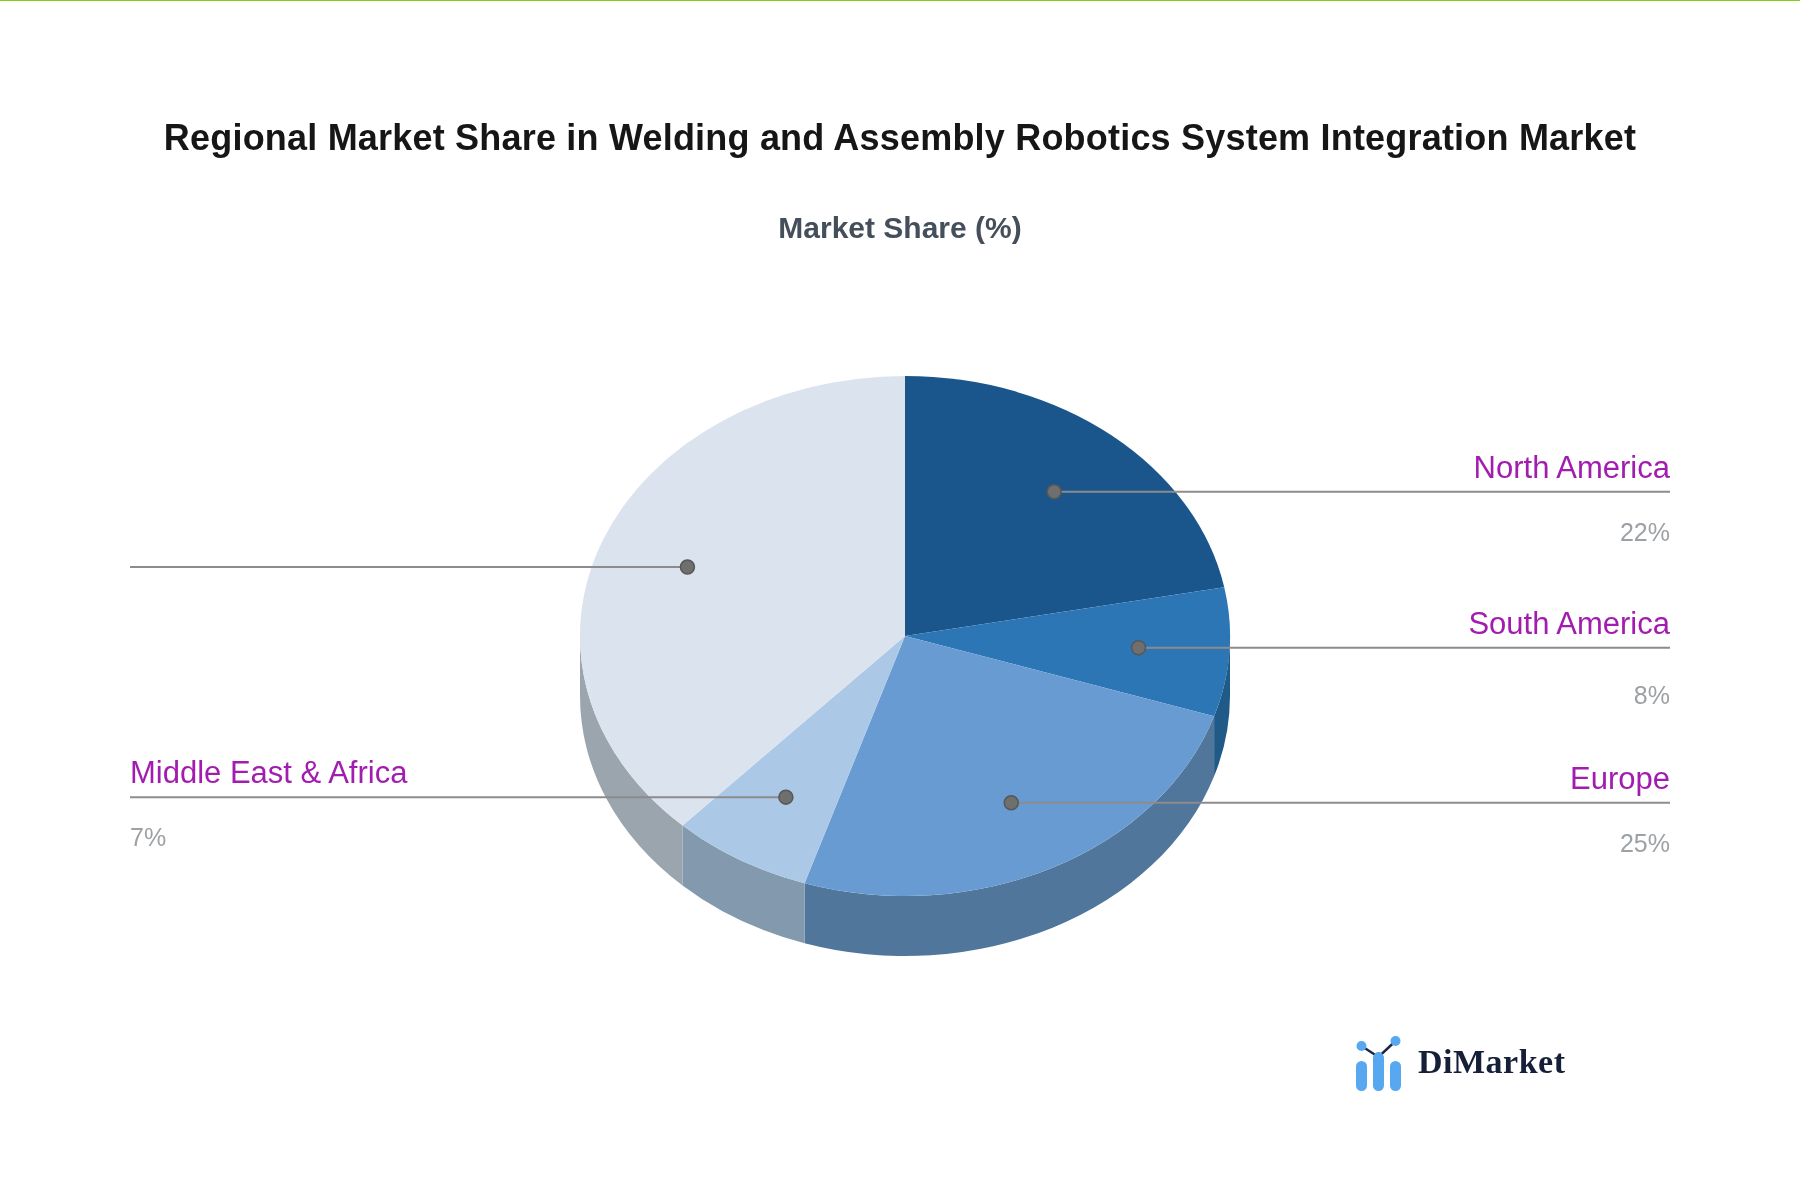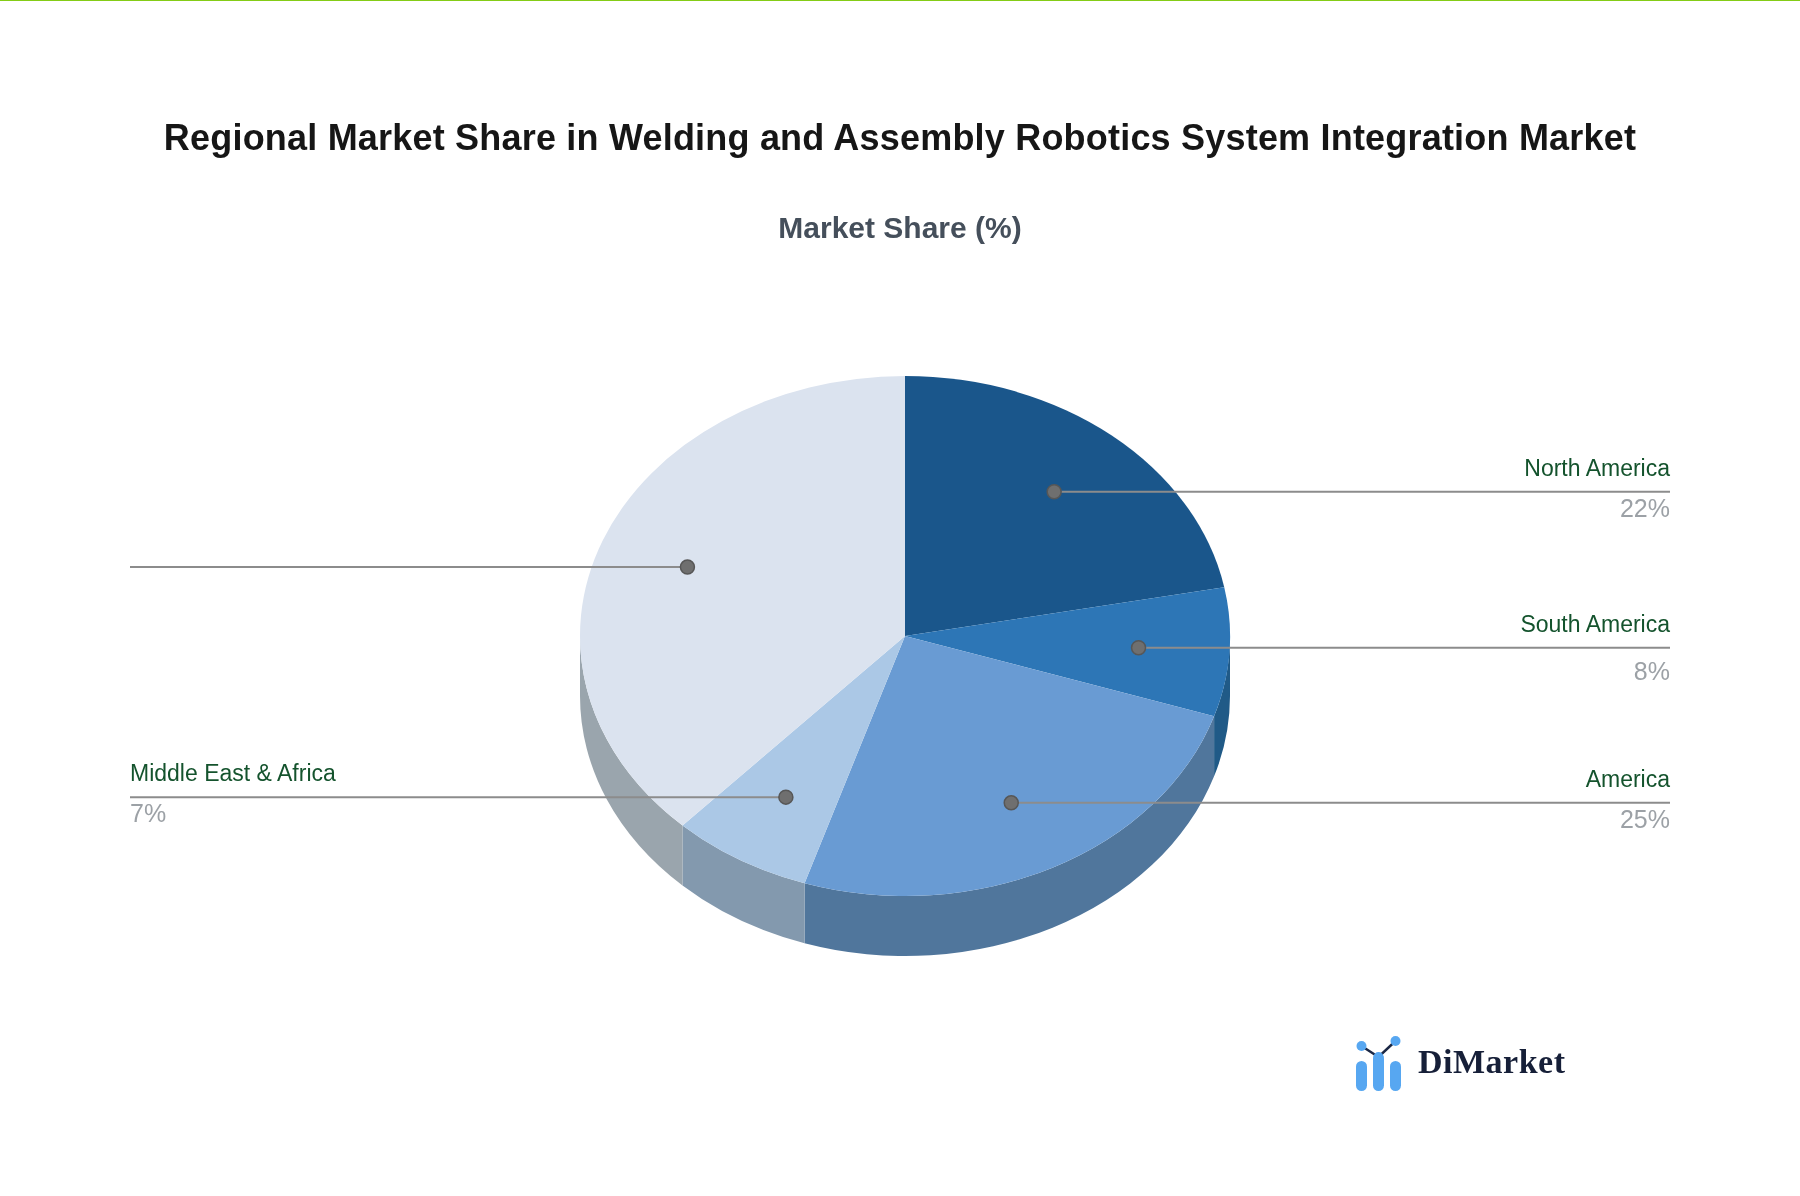--- a/index.html
+++ b/index.html
@@ -24,24 +24,24 @@
   }
   .pie-svg{position:absolute;left:0;top:0;}
   .callout-label{
     position:absolute;
     display:flex;flex-direction:column;
     pointer-events:none;
   }
   .callout-label.right{align-items:flex-end;text-align:right;}
   .callout-label.left{align-items:flex-start;text-align:left;}
   .callout-label .name{
-    font-size:23px;line-height:32px;height:32px;color:#14532d;white-space:nowrap;
+    font-size:31px;line-height:32px;height:32px;color:#a21caf;white-space:nowrap;
   }
   .callout-label .value{
-    font-size:25px;line-height:32px;margin-top:8px;color:#9ca1a6;white-space:nowrap;
+    font-size:25px;line-height:32px;margin-top:32px;color:#9ca1a6;white-space:nowrap;
   }
   .logo{
     position:absolute;left:1356px;top:1032px;
     display:flex;align-items:flex-end;
   }
   .logo-text{
     font-family:"Liberation Serif","DejaVu Serif",serif;
     font-size:34px;font-weight:700;color:#161f38;
     line-height:58px;margin-left:10px;letter-spacing:0.5px;
   }
@@ -78,21 +78,21 @@
 
   <div class="callout-label right" style="top: 450.76px; right: 130px;">
     <span class="name">North America</span>
     <span class="value">22%</span>
   </div>
   <div class="callout-label right" style="top: 606.754px; right: 130px; gap: 7px;">
     <span class="name">South America</span>
     <span class="value">8%</span>
   </div>
   <div class="callout-label right" style="top: 761.796px; right: 130px;">
-    <span class="name">America</span>
+    <span class="name">Europe</span>
     <span class="value">25%</span>
   </div>
   <div class="callout-label left" style="top: 756.131px; left: 130px;">
     <span class="name">Middle East &amp; Africa</span>
     <span class="value">7%</span>
   </div>
 
   <div class="logo">
     <svg width="52" height="58" viewBox="0 0 52 58">
       <g id="logo-icon">

